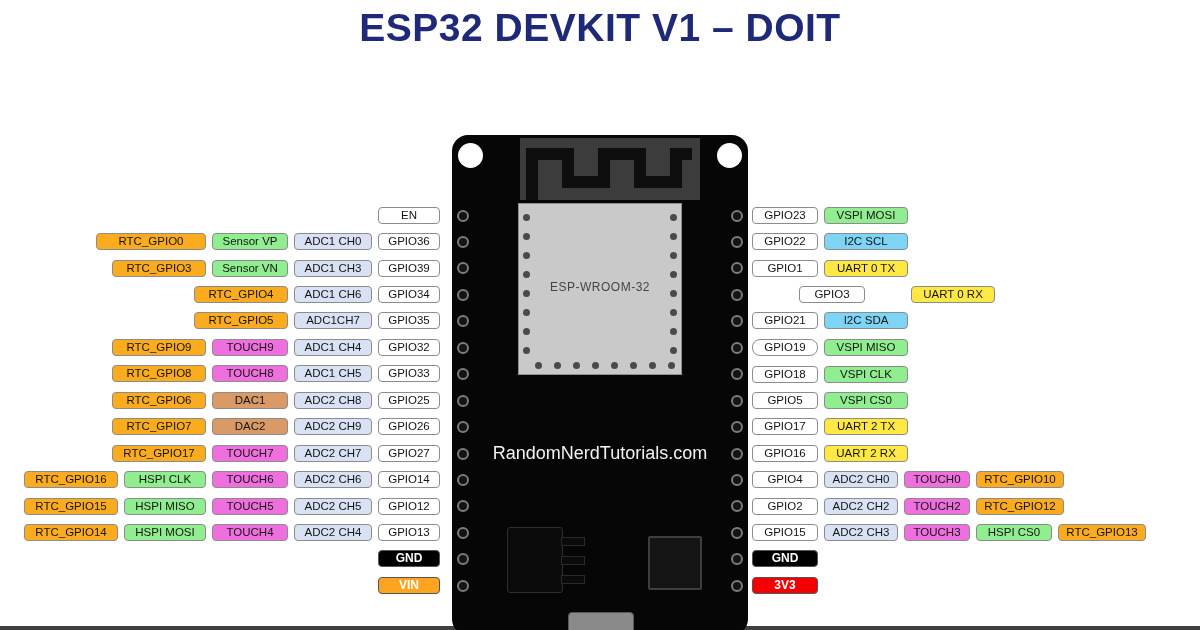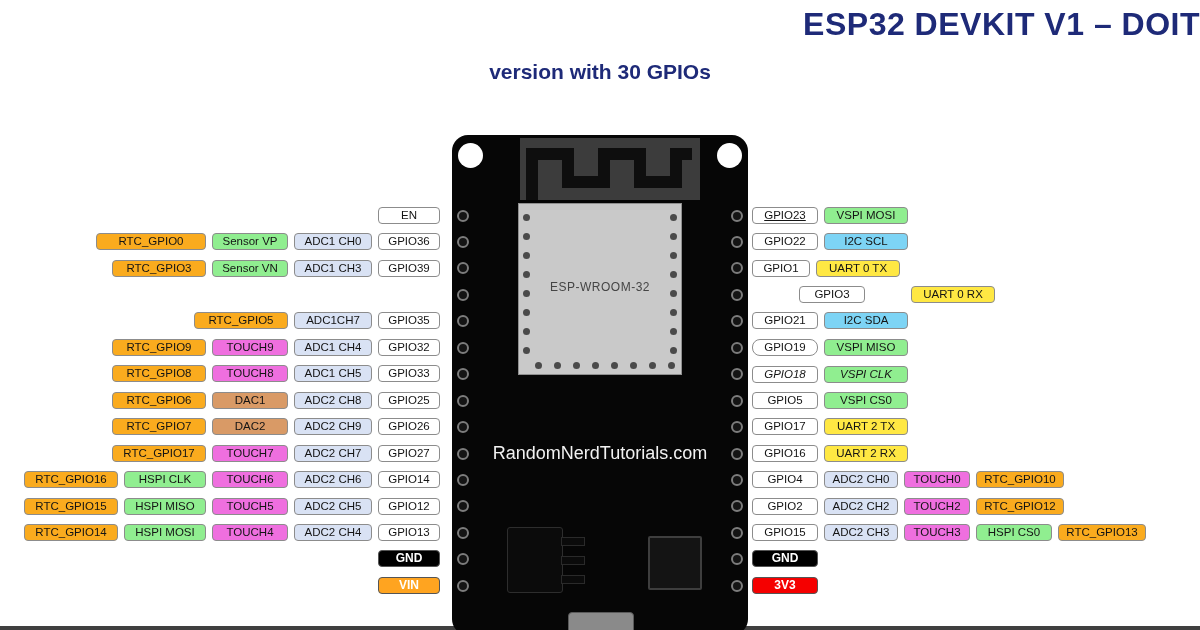--- a/index.html
+++ b/index.html
@@ -1,19 +1,19 @@
 <!DOCTYPE html>
 <html style="--c-title: #1e2a78; --c-rtc: #faab1e; --c-spi: #90ee90; --c-adc: #d9e2f4; --c-gpio: #ffffff; --c-touch: #ef6fdf; --c-dac: #d99a66; --c-uart: #ffe843; --c-i2c: #7dd4f5; --c-gnd: #000000; --c-v33: #f50000; --c-vin: #ffa420;"><head>
 <meta charset="utf-8">
 <style>
   html,body{margin:0;padding:0;background:#fff;}
   .page{position:relative;width:1200px;height:630px;overflow:hidden;background:#fff;
         font-family:"Liberation Sans",sans-serif;}
-  .title{position:absolute;top:6px;left:0;width:100%;text-align:right;
-         font-size:32px;font-weight:bold;color:var(--c-title,#1e2a78);letter-spacing:.5px;}
+  .title{position:absolute;top:6px;left:0;width:100%;text-align:center;
+         font-size:39px;font-weight:bold;color:var(--c-title,#1e2a78);letter-spacing:.5px;}
   .subtitle{position:absolute;top:60px;left:0;width:100%;text-align:center;
             font-size:21px;font-weight:bold;color:var(--c-title,#1e2a78);}
   
   .board{position:absolute;left:452px;top:135px;width:296px;height:500px;
          background:#060606;border-radius:16px;z-index:2;}
   .mount-hole{position:absolute;width:25px;height:25px;border-radius:50%;background:#fff;top:8px;}
   .mount-hole.left{left:6px;} .mount-hole.right{left:265px;}
   .antenna{position:absolute;left:68px;top:3px;width:180px;height:62px;}
   .module{position:absolute;left:66px;top:68px;width:164px;height:172px;
           background:#c9c9c9;border:1px solid #8f8f8f;box-sizing:border-box;}
@@ -49,21 +49,20 @@
   .pin.gnd,.pin.v33,.pin.vin{color:#fff;font-weight:bold;font-size:12px;border-color:#555;}
   .pin.gnd{background:var(--c-gnd,#000);}
   .pin.v33{background:var(--c-v33,#f50000);}
   .pin.vin{background:var(--c-vin,#ffa420);}
 </style>
 </head>
 <body>
 
 <div class="page" id="page">
   <div class="title">ESP32 DEVKIT V1 – DOIT</div>
-  <div class="subtitle">version with 30 GPIOs</div>
 
   <div class="bottom-bar"></div>
 
   <div class="board">
     <div class="mount-hole left"></div>
     <div class="mount-hole right"></div>
 
     <svg class="antenna" viewBox="0 0 180 62" preserveAspectRatio="none">
       <rect x="0" y="0" width="180" height="62" fill="#3c3c3c"></rect>
       <path d="M12 62 L12 16 L48 16 L48 44 L84 44 L84 16 L120 16 L120 44 L156 44 L156 16 L172 16" fill="none" stroke="#0e0e0e" stroke-width="12"></path>
@@ -147,20 +146,25 @@
       <span class="pin sensor" style="width: 76px;">Sensor VP</span>
       <span class="pin adc" style="width: 78px;">ADC1 CH0</span>
       <span class="pin gpio" style="width: 62px;">GPIO36</span>
     </div>
     <div class="pin-row left" style="top: 259.5px;">
       <span class="pin rtc" style="width: 94px;">RTC_GPIO3</span>
       <span class="pin sensor" style="width: 76px;">Sensor VN</span>
       <span class="pin adc" style="width: 78px;">ADC1 CH3</span>
       <span class="pin gpio" style="width: 62px;">GPIO39</span>
     </div>
+    <div class="pin-row left" style="top: 285.95px;">
+      <span class="pin rtc" style="width: 94px;">RTC_GPIO4</span>
+      <span class="pin adc" style="width: 78px;">ADC1 CH6</span>
+      <span class="pin gpio" style="width: 62px;">GPIO34</span>
+    </div>
     <div class="pin-row left" style="top: 312.4px;">
       <span class="pin rtc" style="width: 94px;">RTC_GPIO5</span>
       <span class="pin adc" style="width: 78px;">ADC1CH7</span>
       <span class="pin gpio" style="width: 62px;">GPIO35</span>
     </div>
     <div class="pin-row left" style="top: 338.85px;">
       <span class="pin rtc" style="width: 94px;">RTC_GPIO9</span>
       <span class="pin touch" style="width: 76px;">TOUCH9</span>
       <span class="pin adc" style="width: 78px;">ADC1 CH4</span>
       <span class="pin gpio" style="width: 62px;">GPIO32</span>
@@ -210,44 +214,44 @@
       <span class="pin adc" style="width: 78px;">ADC2 CH4</span>
       <span class="pin gpio" style="width: 62px;">GPIO13</span>
     </div>
     <div class="pin-row left" style="top: 550.45px;">
       <span class="pin gnd" style="width: 62px;">GND</span>
     </div>
     <div class="pin-row left" style="top: 576.9px;">
       <span class="pin vin" style="width: 62px;">VIN</span>
     </div>
     <div class="pin-row right" style="top: 206.6px;">
-      <span class="pin gpio" style="width: 66px; text-decoration: underline;">GPIO23</span>
+      <span class="pin gpio" style="width: 66px;">GPIO23</span>
       <span class="pin spi" style="width: 84px;">VSPI MOSI</span>
     </div>
     <div class="pin-row right" style="top: 233.05px;">
       <span class="pin gpio" style="width: 66px;">GPIO22</span>
       <span class="pin i2c" style="width: 84px;">I2C SCL</span>
     </div>
     <div class="pin-row right" style="top: 259.5px;">
-      <span class="pin gpio" style="width: 58px;">GPIO1</span>
+      <span class="pin gpio" style="width: 66px;">GPIO1</span>
       <span class="pin uart" style="width: 84px;">UART 0 TX</span>
     </div>
     <div class="pin-row right" style="top: 285.95px; padding-left: 47px;">
       <span class="pin gpio" style="width: 66px;">GPIO3</span>
       <span class="pin uart" style="width: 84px; margin-left: 40px;">UART 0 RX</span>
     </div>
     <div class="pin-row right" style="top: 312.4px;">
       <span class="pin gpio" style="width: 66px;">GPIO21</span>
       <span class="pin i2c" style="width: 84px;">I2C SDA</span>
     </div>
     <div class="pin-row right" style="top: 338.85px;">
       <span class="pin gpio" style="width: 66px; border-radius: 8px;">GPIO19</span>
       <span class="pin spi" style="width: 84px;">VSPI MISO</span>
     </div>
-    <div class="pin-row right" style="top: 366px; font-style: italic;">
+    <div class="pin-row right" style="top: 366px;">
       <span class="pin gpio" style="width: 66px;">GPIO18</span>
       <span class="pin spi" style="width: 84px;">VSPI CLK</span>
     </div>
     <div class="pin-row right" style="top: 391.75px;">
       <span class="pin gpio" style="width: 66px;">GPIO5</span>
       <span class="pin spi" style="width: 84px;">VSPI CS0</span>
     </div>
     <div class="pin-row right" style="top: 418.2px;">
       <span class="pin gpio" style="width: 66px;">GPIO17</span>
       <span class="pin uart" style="width: 84px;">UART 2 TX</span>

